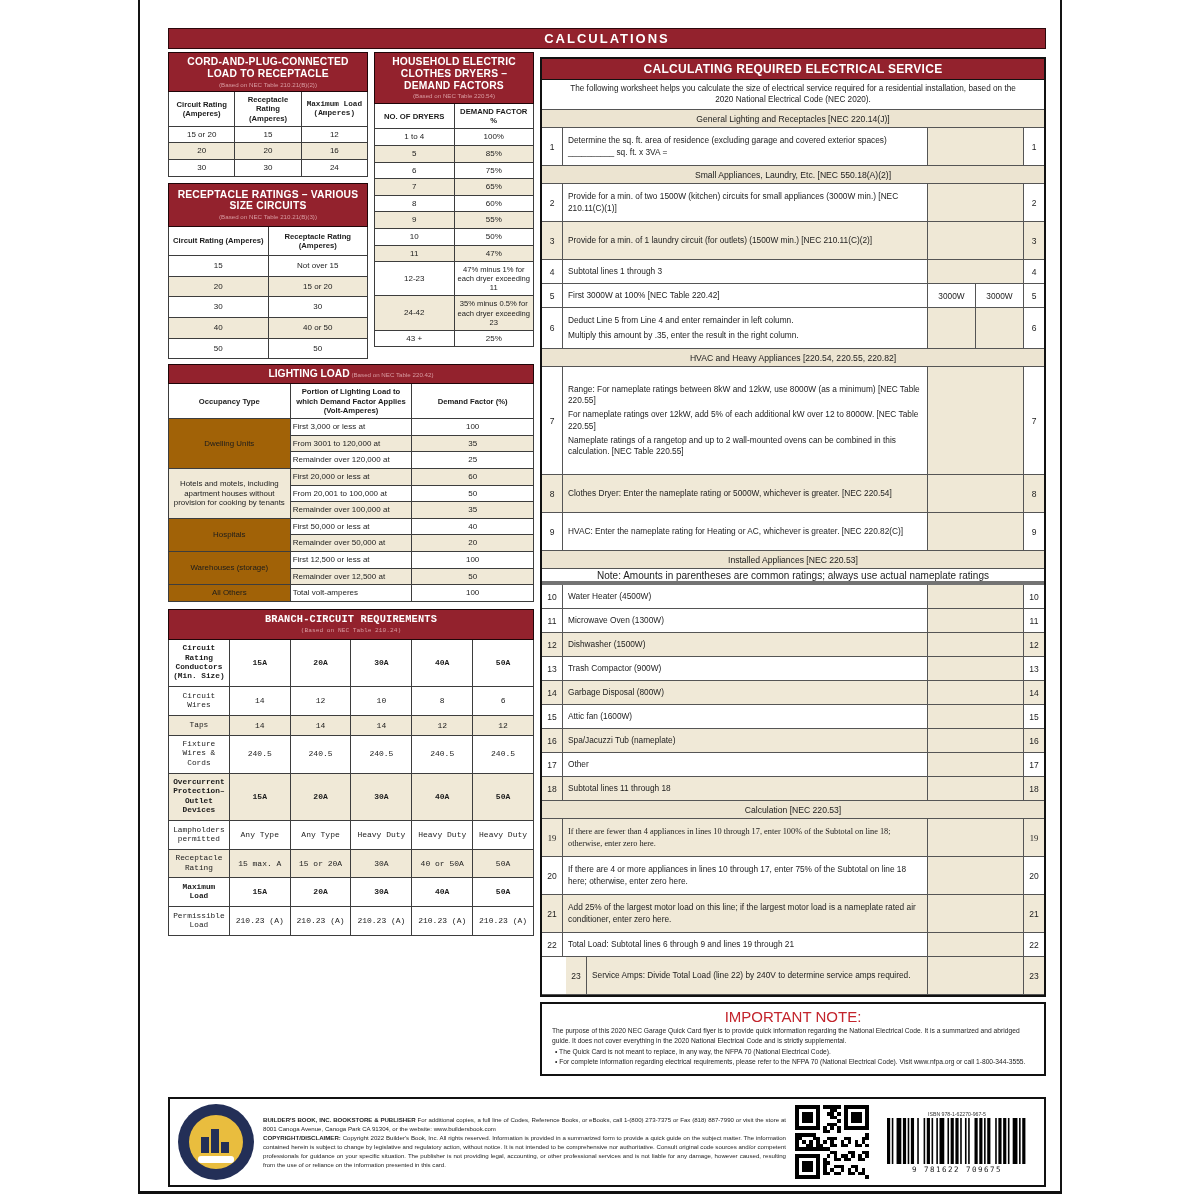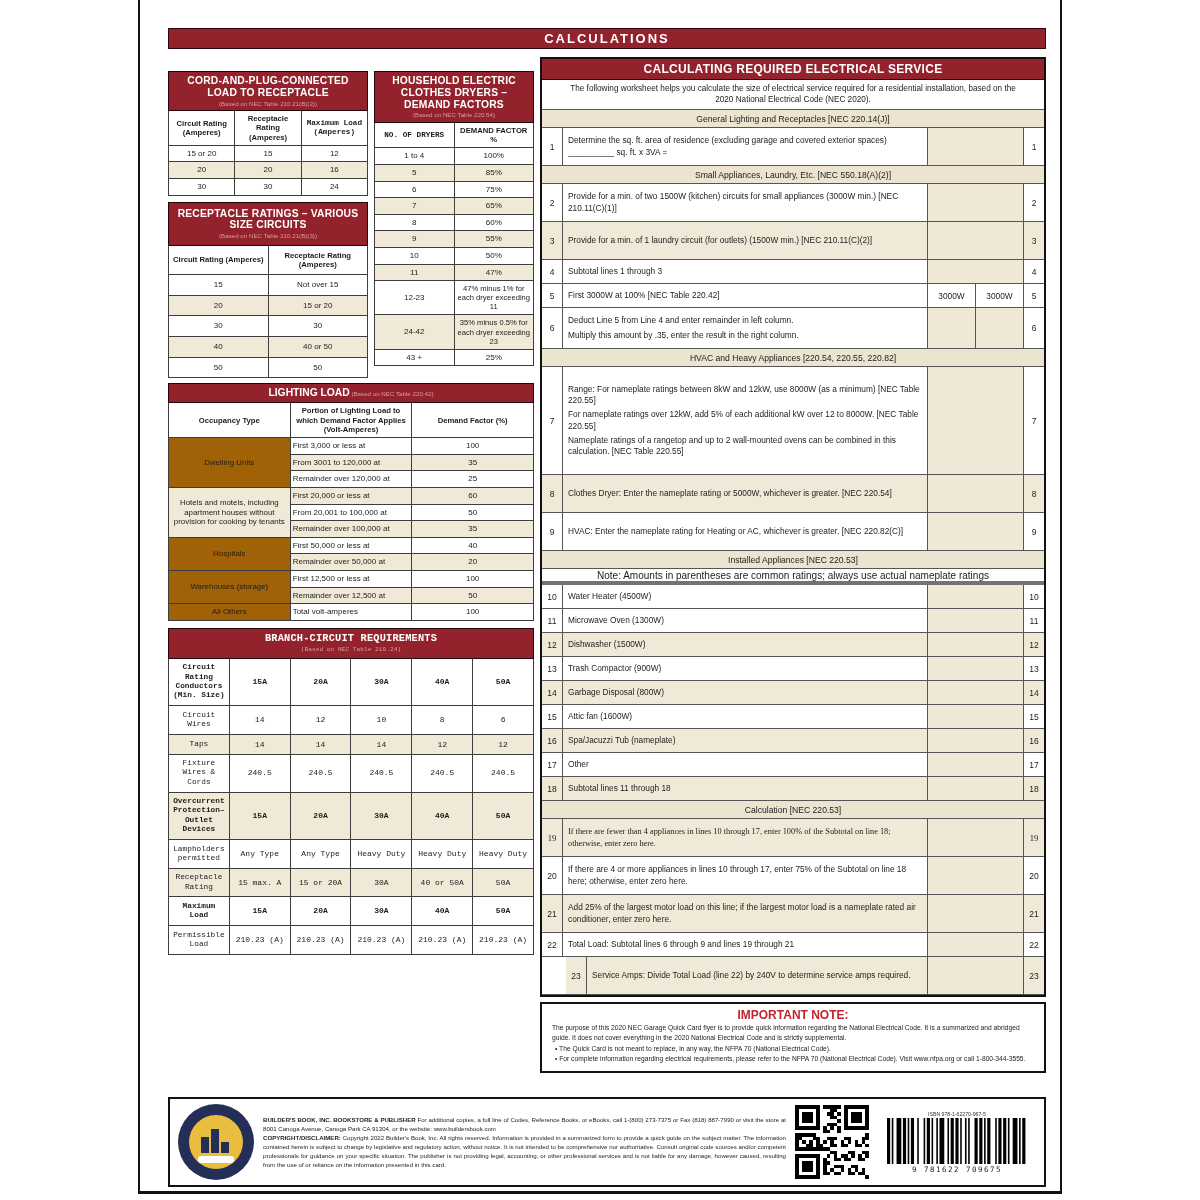--- a/index.html
+++ b/index.html
@@ -10,21 +10,21 @@
   }
   .frame-line { position:absolute; top:0; height:1194px; width:2px; background:#141414; }
   .bottom-rule { position:absolute; left:138px; top:1191px; width:924px; height:3px; background:#101010; }
 
   .banner {
     position:absolute; left:168px; top:28px; width:878px; height:21px;
     background:#93222d; border:1px solid #2c080c; color:#fff; font-weight:bold;
     font-size:13px; letter-spacing:2px; text-align:center; line-height:19px;
   }
 
-  .col-left { position:absolute; left:168px; top:71px; width:348px; }
+  .col-left { position:absolute; left:168px; top:52px; width:348px; }
   .col-right { position:absolute; left:540px; top:57px; width:506px; }
 
   table { border-collapse:collapse; background:#fff; table-layout:fixed; }
   td { border:1px solid #3d3d3d; font-size:8px; text-align:center; padding:2px; line-height:1.2; word-wrap:break-word; }
   tr.shade td { background:#f0e9d7; }
   td.occ { background:#a16207; font-size:7.9px; }
   td.portion { text-align:left; padding-left:4px; }
   .b { font-weight:bold; }
 
   .redhead { background:#93222d; border:1px solid #1f0508; padding:3px 2px; }
@@ -56,21 +56,21 @@
   .ws-row { display:flex; border-bottom:1px solid #555; align-items:stretch; }
   .ws-num { width:20px; flex:none; display:flex; align-items:center; justify-content:center; font-size:8.5px; }
   .ws-desc { flex:1; border-left:1px solid #555; border-right:1px solid #555; padding:2px 5px; font-size:8.3px; line-height:1.35; display:flex; flex-direction:column; justify-content:center; text-align:left; }
   .ws-desc p { margin:1.5px 0; }
   .ws-val { width:96px; flex:none; border-right:1px solid #555; background:#efe8d6; display:flex; align-items:center; justify-content:center; font-size:8.3px; }
   .ws-val.half { width:48px; }
   .ws-val.filled { background:#fff; }
   .ws-row.rshade .ws-desc, .ws-row.rshade .ws-num { background:#f0e9d7; }
 
   .impnote { border:2px solid #111; margin-top:5px; padding:2px 10px 6px; background:#fff; }
-  .imp-title { color:#c3242c; font-weight:bold; font-size:12px; text-align:center; margin:2px 0 1px; }
+  .imp-title { color:#c3242c; font-weight:normal; font-size:15px; text-align:center; margin:2px 0 1px; }
   .imp-p, .imp-b { font-size:6.7px; line-height:1.55; color:#222; text-align:left; }
   .imp-b { padding-left:3px; }
 
   .pub { position:absolute; left:168px; top:1097px; width:878px; height:90px; border:2px solid #111; background:#fff; display:flex; align-items:center; gap:9px; padding:4px 8px; }
   .logo { width:76px; height:76px; flex:none; border-radius:50%; background:#232f57; position:relative; }
   .logo-inner { position:absolute; inset:11px; border-radius:50%; background:#e9bd3e; }
   .bld { position:absolute; background:#232f57; width:8px; bottom:16px; }
   .b1 { left:12px; height:16px; } .b2 { left:22px; height:24px; } .b3 { left:32px; height:11px; }
   .logo-ribbon { position:absolute; left:9px; right:9px; bottom:6px; height:7px; background:#fff; border-radius:3px; }
   .pub-text { flex:1; font-size:6.1px; line-height:1.5; text-align:justify; color:#1d1d1d; }
@@ -158,21 +158,21 @@
     </div>
     <table id="t-dryers">
         <tbody>
           <tr>
             <td colspan="2" class="redhead">
               <div class="tt">HOUSEHOLD ELECTRIC CLOTHES DRYERS – DEMAND FACTORS</div>
               <div class="ts">(Based on NEC Table 220.54)</div>
             </td>
           </tr>
           <tr>
-            <td class="colhead" style="width: 50px; font-family: Liberation Mono, monospace;">NO. OF DRYERS</td>
+            <td class="colhead" style="width: 50px;">NO. OF DRYERS</td>
             <td class="colhead" style="width: 110px;">DEMAND FACTOR %</td>
           </tr>
           <tr>
             <td>1 to 4</td>
             <td>100%</td>
           </tr>
           <tr class="shade">
             <td>5</td>
             <td>85%</td>
           </tr>

